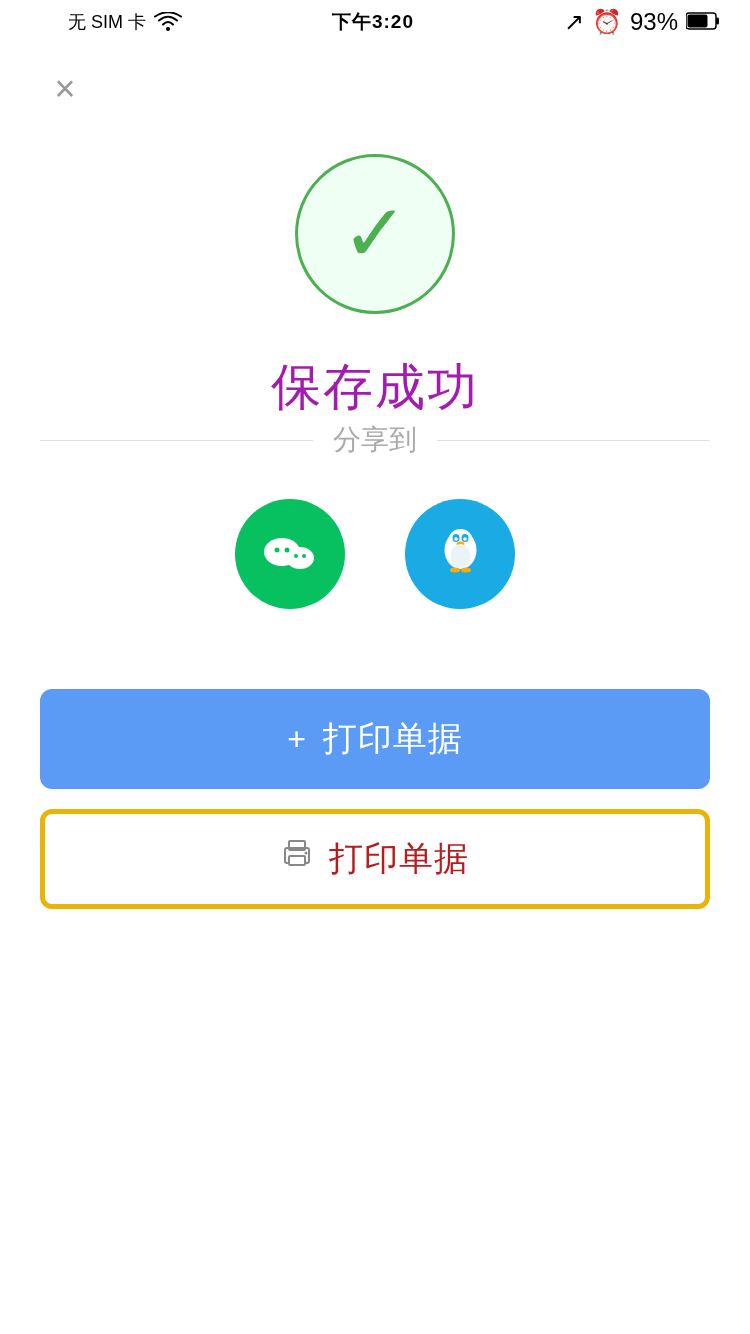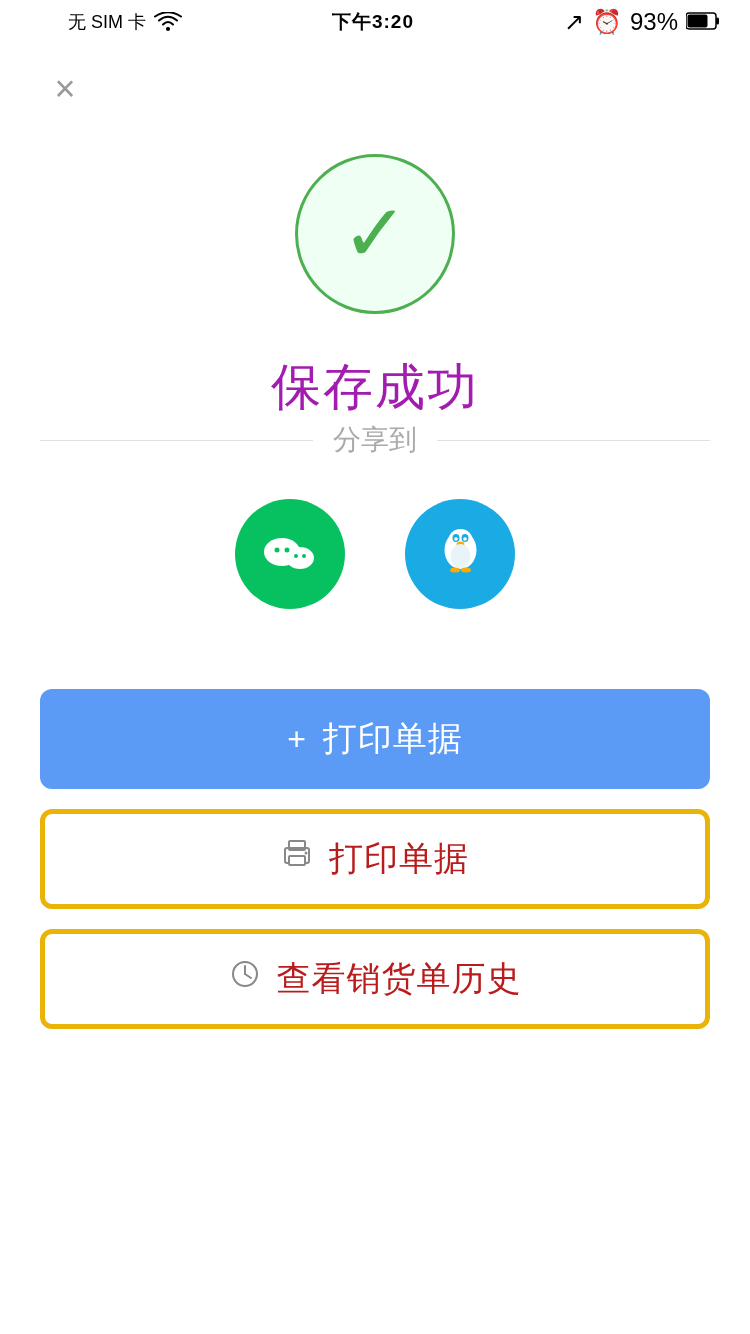--- a/index.html
+++ b/index.html
@@ -316,25 +316,15 @@
         <svg width="32" height="32" viewBox="0 0 32 32" fill="none">
           <rect x="4" y="10" width="24" height="15" rx="2" stroke="#888" stroke-width="2"></rect>
           <rect x="8" y="3" width="16" height="9" rx="1" stroke="#888" stroke-width="2"></rect>
           <rect x="8" y="18" width="16" height="9" rx="1" stroke="#888" stroke-width="2" fill="white"></rect>
           <circle cx="25" cy="15" r="1.5" fill="#888"></circle>
         </svg>
       </span>
       <span>打印单据</span>
     </button>
 
-    <button class="action-btn action-btn-secondary">
-      <span class="btn-icon btn-icon-gray">
-        <svg width="32" height="32" viewBox="0 0 32 32" fill="none">
-          <circle cx="16" cy="16" r="12" stroke="#888" stroke-width="2"></circle>
-          <line x1="16" y1="8" x2="16" y2="16" stroke="#888" stroke-width="2" stroke-linecap="round"></line>
-          <line x1="16" y1="16" x2="22" y2="20" stroke="#888" stroke-width="2" stroke-linecap="round"></line>
-        </svg>
-      </span>
-      <span>查看销货单历史</span>
-    </button>
 
   </div>
 </div>
 
 </body></html>

